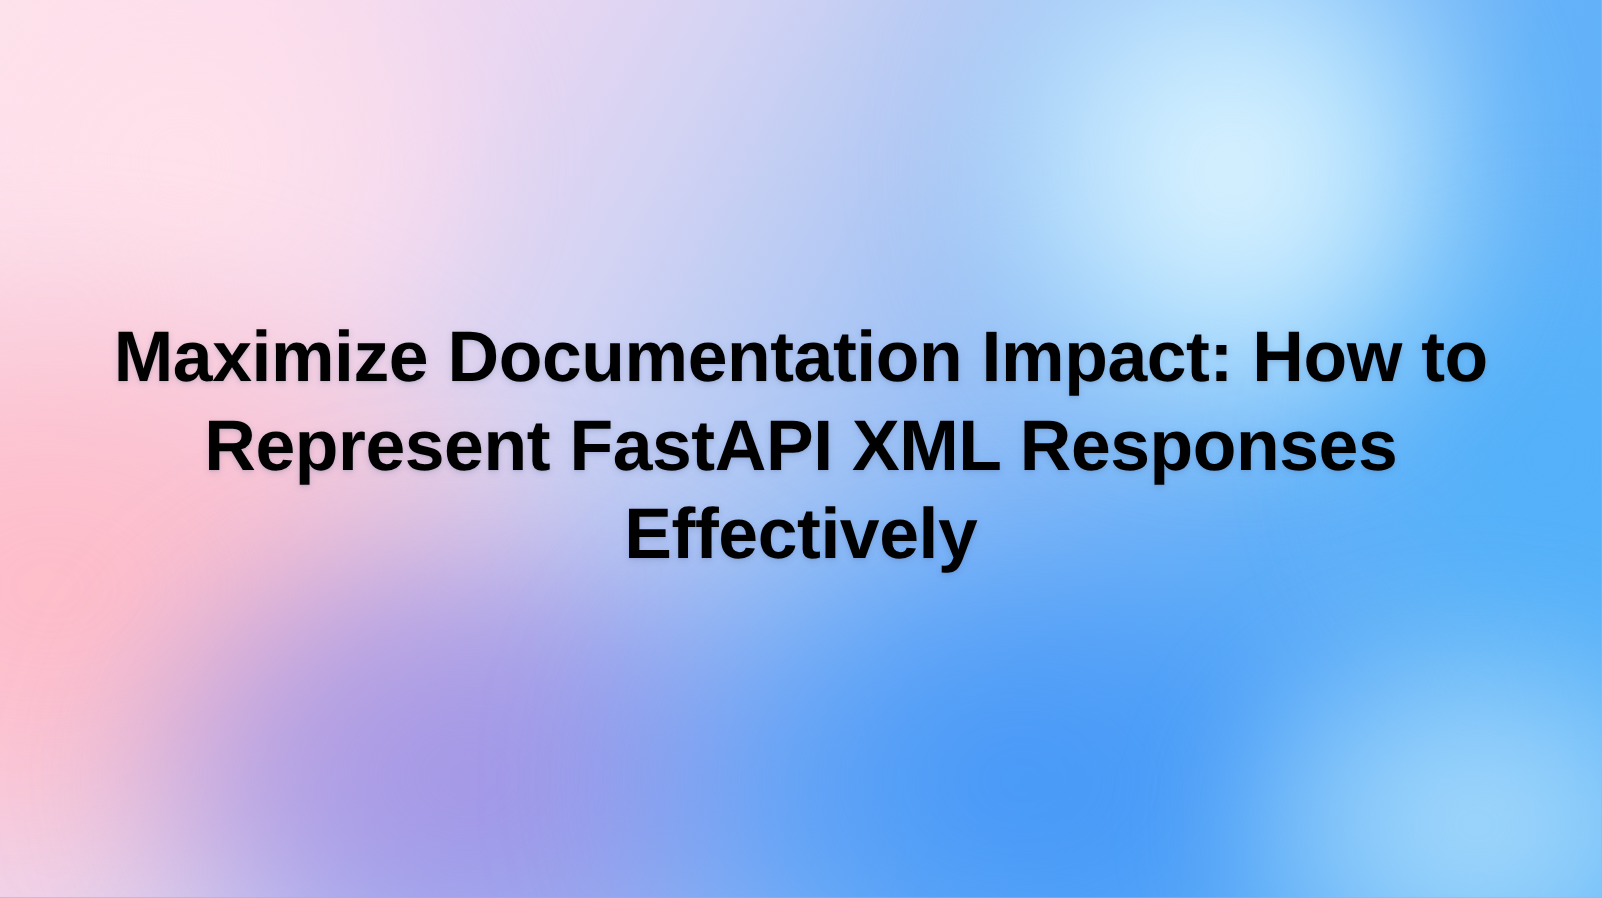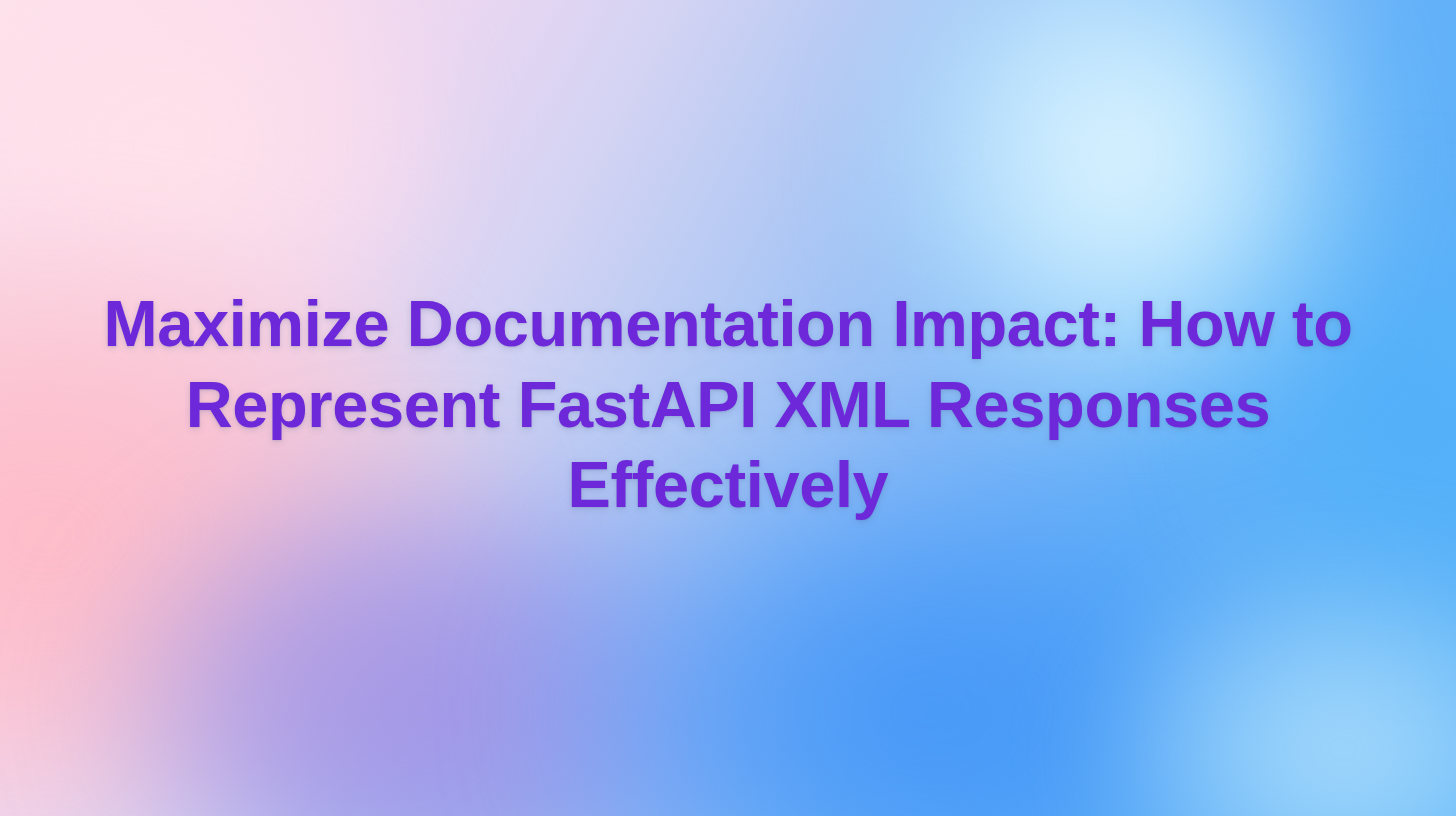--- a/index.html
+++ b/index.html
@@ -159,21 +159,21 @@
     width: 100%;
     padding: 0 18px;
     text-align: center;
   }
 
   .hero-title {
     font-size: 65px;
     line-height: 1.245;
     font-weight: 700;
     letter-spacing: -0.4px;
-    color: #6d28d9;
+    color: #000000;
     text-shadow:
       0 2px 7px rgba(70,90,140,0.20),
       0 1px 2px rgba(70,90,140,0.14);
     max-width: 1420px;
     margin: 0 auto;
     transform: translateY(-3px);
   }
 </style>
 </head>
 <body>

